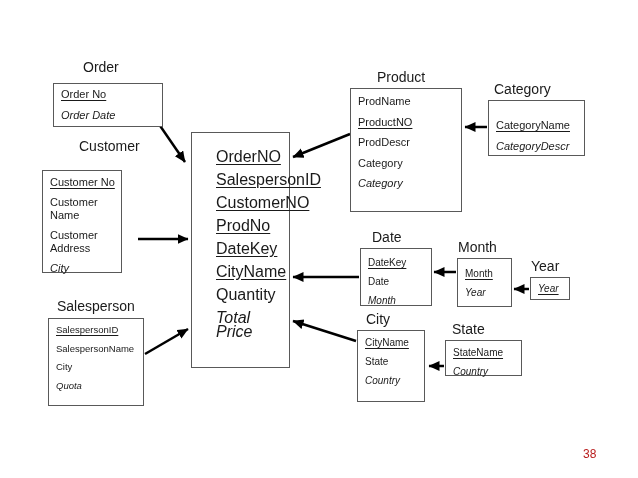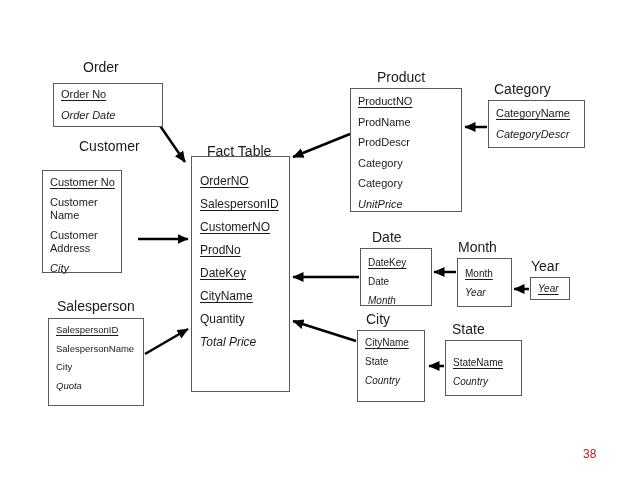--- a/index.html
+++ b/index.html
@@ -78,49 +78,48 @@
     <div class="f k">SalespersonID</div>
     <div class="f">SalespersonName</div>
     <div class="f">City</div>
     <div class="f">Quota</div>
   </div>
 </div>
 
 
 <div style="display:contents">
   <div class="etitle" style="left:207px;top:145px">Fact Table</div>
-  <div class="ebox" style="left:191px;top:156px;width:99px;height:236px;font-size:12px;--lh:14px;--gap:9px;padding-top:17px;padding-left:8px">
+  <div class="ebox" style="left:191px;top:132px;width:99px;height:236px;font-size:16px;--lh:14px;--gap:9px;padding-top:17px;padding-left:24px">
     <div class="f k">OrderNO</div>
     <div class="f k">SalespersonID</div>
     <div class="f k">CustomerNO</div>
     <div class="f k">ProdNo</div>
     <div class="f k">DateKey</div>
     <div class="f k">CityName</div>
     <div class="f">Quantity</div>
     <div class="f">Total Price</div>
   </div>
 </div>
 
 
 <div style="display:contents">
   <div class="etitle" style="left:377px;top:71px">Product</div>
   <div class="ebox" style="left:350px;top:88px;width:112px;height:124px;font-size:11px;--lh:13px;--gap:7.5px;padding-top:6px">
+    <div class="f">ProdName</div>
     <div class="f k">ProductNO</div>
-    <div class="f">ProdName</div>
     <div class="f">ProdDescr</div>
     <div class="f">Category</div>
     <div class="f">Category</div>
-    <div class="f">UnitPrice</div>
   </div>
 </div>
 
 
 <div style="display:contents">
   <div class="etitle" style="left:494px;top:83px">Category</div>
-  <div class="ebox" style="left:488px;top:100px;width:97px;height:48px;font-size:11px;--lh:13px;--gap:8px;padding-top:6px">
+  <div class="ebox" style="left:488px;top:100px;width:97px;height:56px;font-size:11px;--lh:13px;--gap:8px;padding-top:18px">
     <div class="f k">CategoryName</div>
     <div class="f">CategoryDescr</div>
   </div>
 </div>
 
 
 <div style="display:contents">
   <div class="etitle" style="left:372px;top:231px">Date</div>
   <div class="ebox" style="left:360px;top:248px;width:72px;height:58px;font-size:10px;--lh:12px;--gap:7px;padding-top:8px">
     <div class="f k">DateKey</div>
@@ -152,21 +151,21 @@
   <div class="ebox" style="left:357px;top:330px;width:68px;height:72px;font-size:10px;--lh:12px;--gap:7px;padding-top:6px">
     <div class="f k">CityName</div>
     <div class="f">State</div>
     <div class="f">Country</div>
   </div>
 </div>
 
 
 <div style="display:contents">
   <div class="etitle" style="left:452px;top:323px">State</div>
-  <div class="ebox" style="left:445px;top:340px;width:77px;height:56px;font-size:10px;--lh:12px;--gap:7px;padding-top:16px">
+  <div class="ebox" style="left:445px;top:340px;width:77px;height:36px;font-size:10px;--lh:12px;--gap:7px;padding-top:6px">
     <div class="f k">StateName</div>
     <div class="f">Country</div>
   </div>
 </div>
 
 <div id="page-number">38</div>
 
 
 
 

